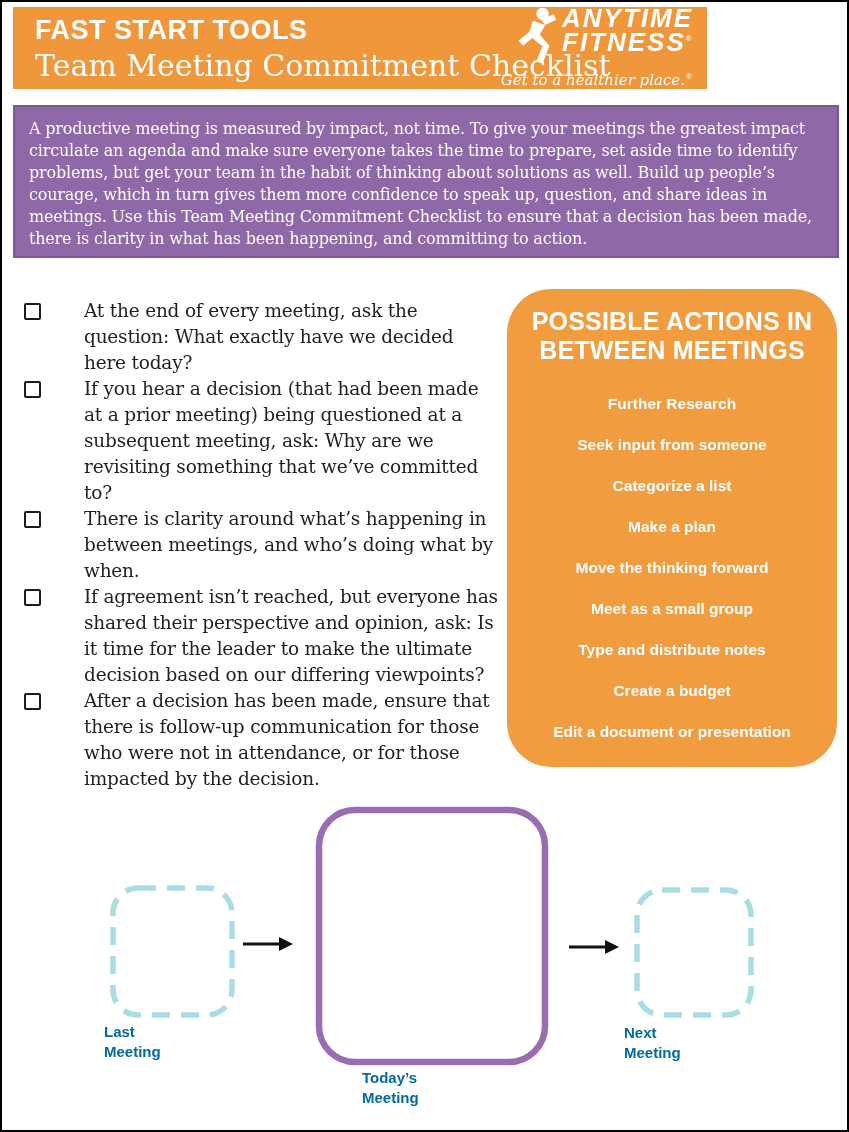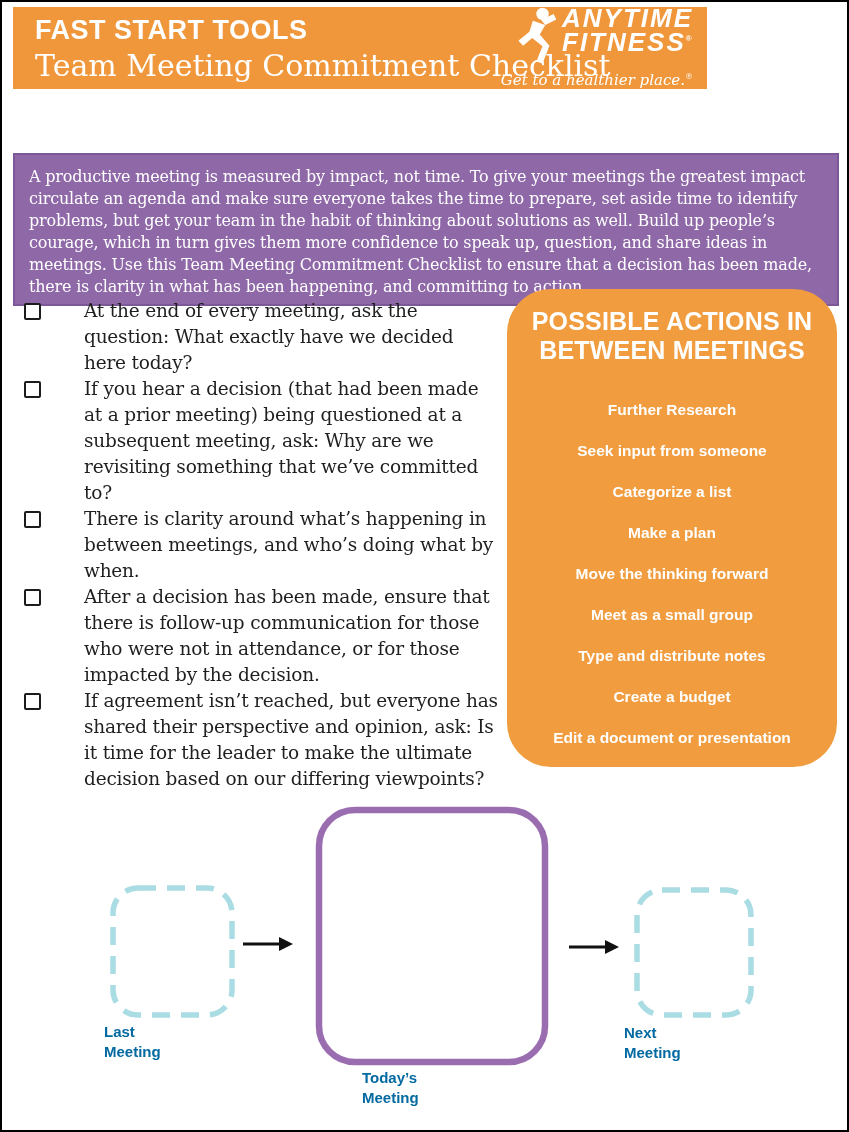--- a/index.html
+++ b/index.html
@@ -19,21 +19,21 @@
   .logo-row{display:flex;align-items:flex-start;}
   .logo-text{display:flex;flex-direction:column;align-items:flex-start;margin-left:2px;}
   .brand{font:800 26px/0.92 "Liberation Sans",sans-serif;font-style:italic;letter-spacing:2px;color:#fff;}
   .reg{font-size:8px;vertical-align:super;font-style:normal;letter-spacing:0;}
   .tagline{font:italic 400 15px/1.2 "DejaVu Serif",serif;color:#fff;margin-top:2px;}
   
   .intro{
     position:absolute;left:11px;top:103px;width:826px;height:153px;
     background:#8F68A8;border:2px solid #7d5898;box-sizing:border-box;
     padding:11px 16px 0 14px;color:#fff;
-    font:400 16px/22px "DejaVu Serif",serif;letter-spacing:-.2px;margin-top:48px;
+    font:400 16px/22px "DejaVu Serif",serif;letter-spacing:-.2px;
   }
   
   .checklist{position:absolute;left:20px;top:296px;width:476px;color:#1f1f1f;}
   .check-row{display:flex;align-items:flex-start;gap:22px;}
   .checkbox{
     flex:0 0 auto;width:13px;height:13px;border:2.5px solid #1c1c1c;border-radius:2px;
     margin:5px 0 0 2px;background:#fff;
   }
   .check-text{
     margin-left:21px;width:442px;
@@ -42,21 +42,21 @@
   
   .actions{
     position:absolute;left:505px;top:287px;width:330px;height:478px;
     background:#F09C3F;border-radius:44px;color:#fff;box-sizing:border-box;
   }
   .actions-title{
     padding-top:18px;text-align:center;
     font:800 25px/1.16 "Liberation Sans",sans-serif;letter-spacing:.2px;
   }
   .actions-list{
-    position:absolute;left:0;right:0;top:112px;
+    position:absolute;left:0;right:0;top:106px;
     display:flex;flex-direction:column;gap:23px;align-items:center;
   }
   .action-item{font:700 15.5px/18px "Liberation Sans",sans-serif;text-align:center;}
   
   .diag-svg{position:absolute;}
   .diagram-label{
     position:absolute;text-align:left;color:#0369a1;white-space:pre-line;
     font:700 15px/19.5px "Liberation Sans",sans-serif;
   }
 </style>
@@ -98,25 +98,25 @@
     <div class="check-row">
       <span class="checkbox"></span>
       <span class="check-text">If you hear a decision (that had been made at a prior meeting) being questioned at a subsequent meeting, ask: Why are we revisiting something that we’ve committed to?</span>
     </div>
     <div class="check-row">
       <span class="checkbox"></span>
       <span class="check-text">There is clarity around what’s happening in between meetings, and who’s doing what by when.</span>
     </div>
     <div class="check-row">
       <span class="checkbox"></span>
-      <span class="check-text">After a decision has been made, ensure that there is follow-up communication for those who were not in attendance, or for those impacted by the decision.</span>
+      <span class="check-text">If agreement isn’t reached, but everyone has shared their perspective and opinion, ask: Is it time for the leader to make the ultimate decision based on our differing viewpoints?</span>
     </div>
     <div class="check-row">
       <span class="checkbox"></span>
-      <span class="check-text">If agreement isn’t reached, but everyone has shared their perspective and opinion, ask: Is it time for the leader to make the ultimate decision based on our differing viewpoints?</span>
+      <span class="check-text">After a decision has been made, ensure that there is follow-up communication for those who were not in attendance, or for those impacted by the decision.</span>
     </div>
   </div>
 
   <div class="actions">
     <div class="actions-title">POSSIBLE ACTIONS IN BETWEEN MEETINGS</div>
     <div class="actions-list">
       <div class="action-item">Further Research</div>
       <div class="action-item">Seek input from someone</div>
       <div class="action-item">Categorize a list</div>
       <div class="action-item">Make a plan</div>

